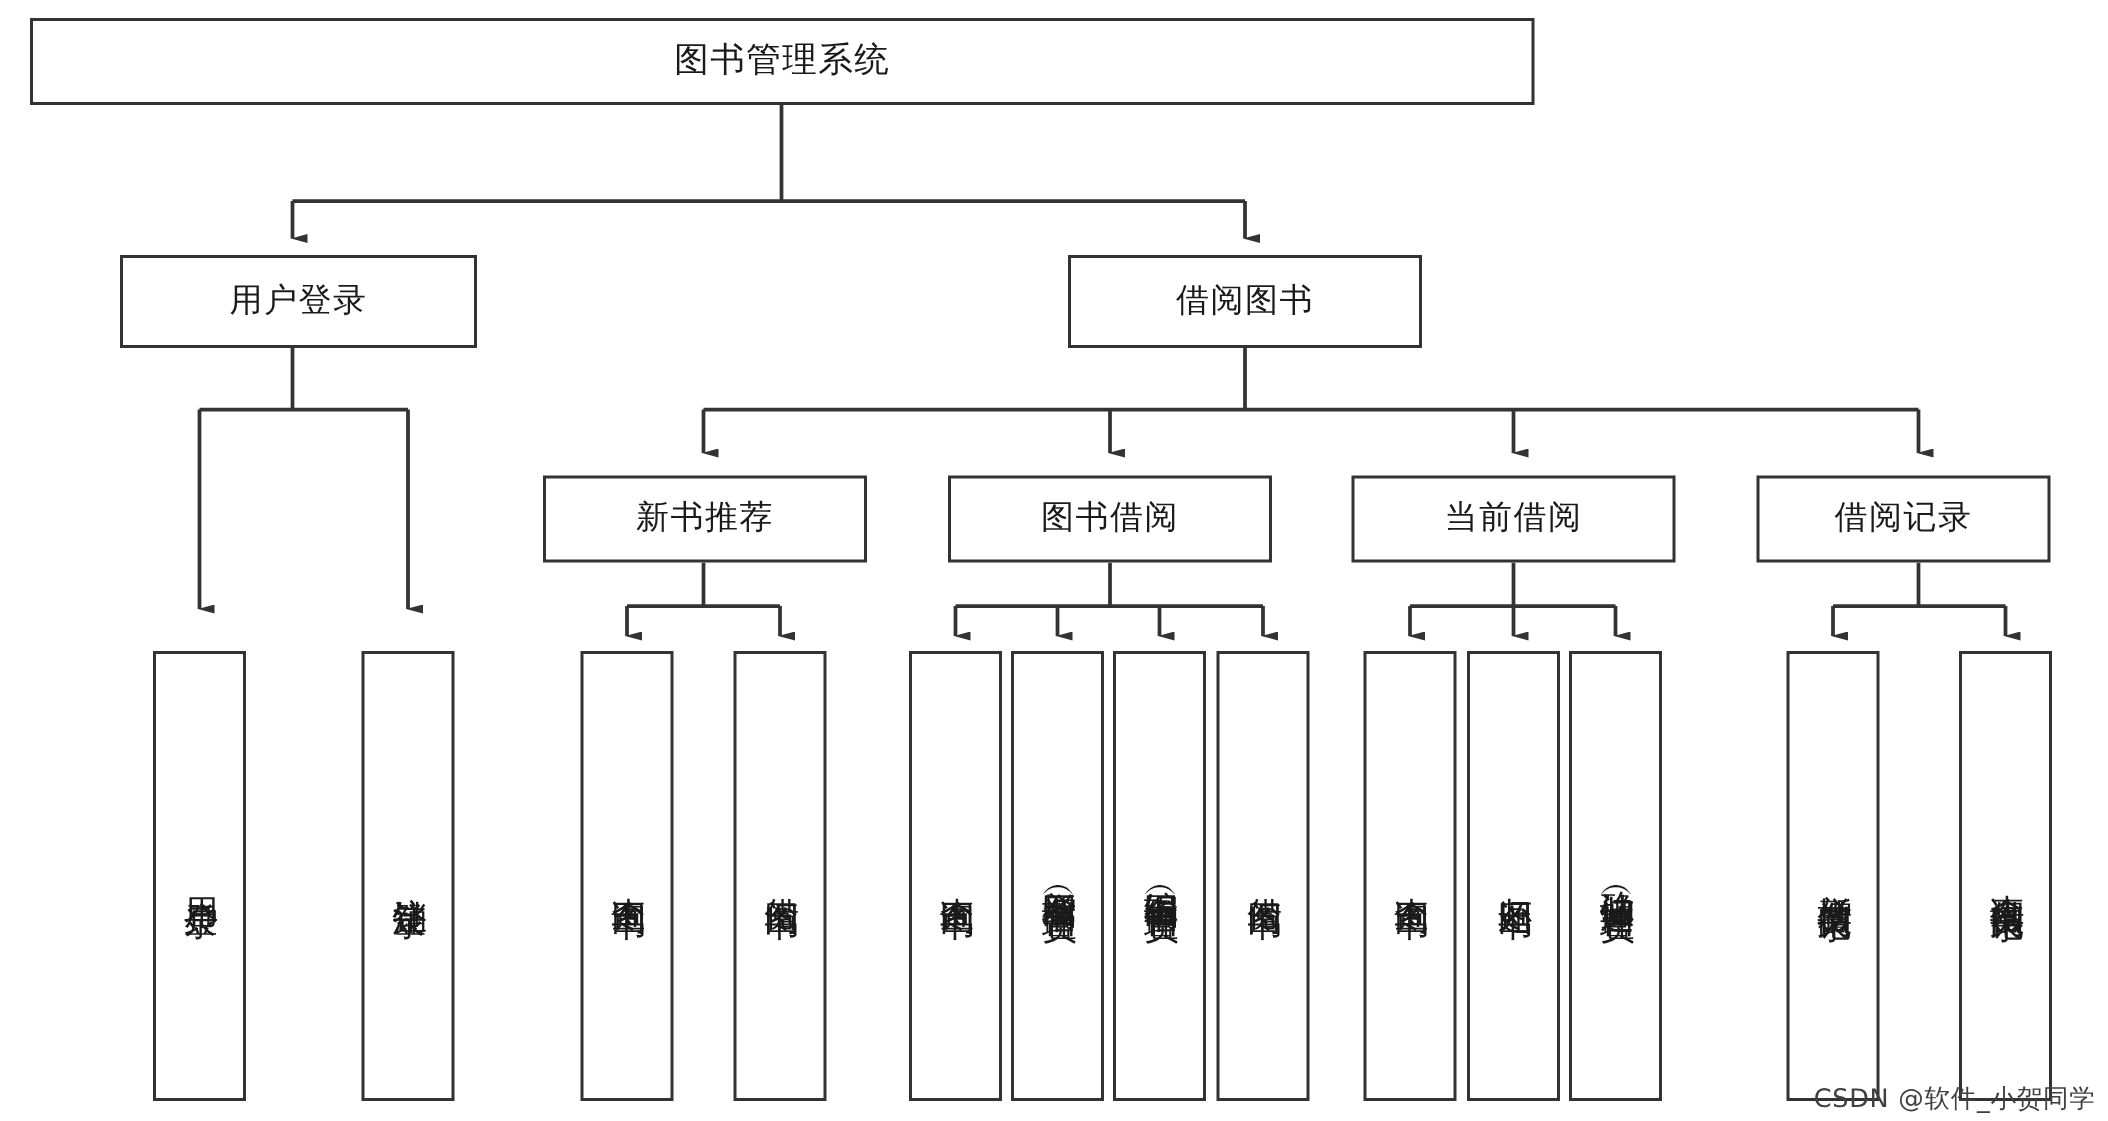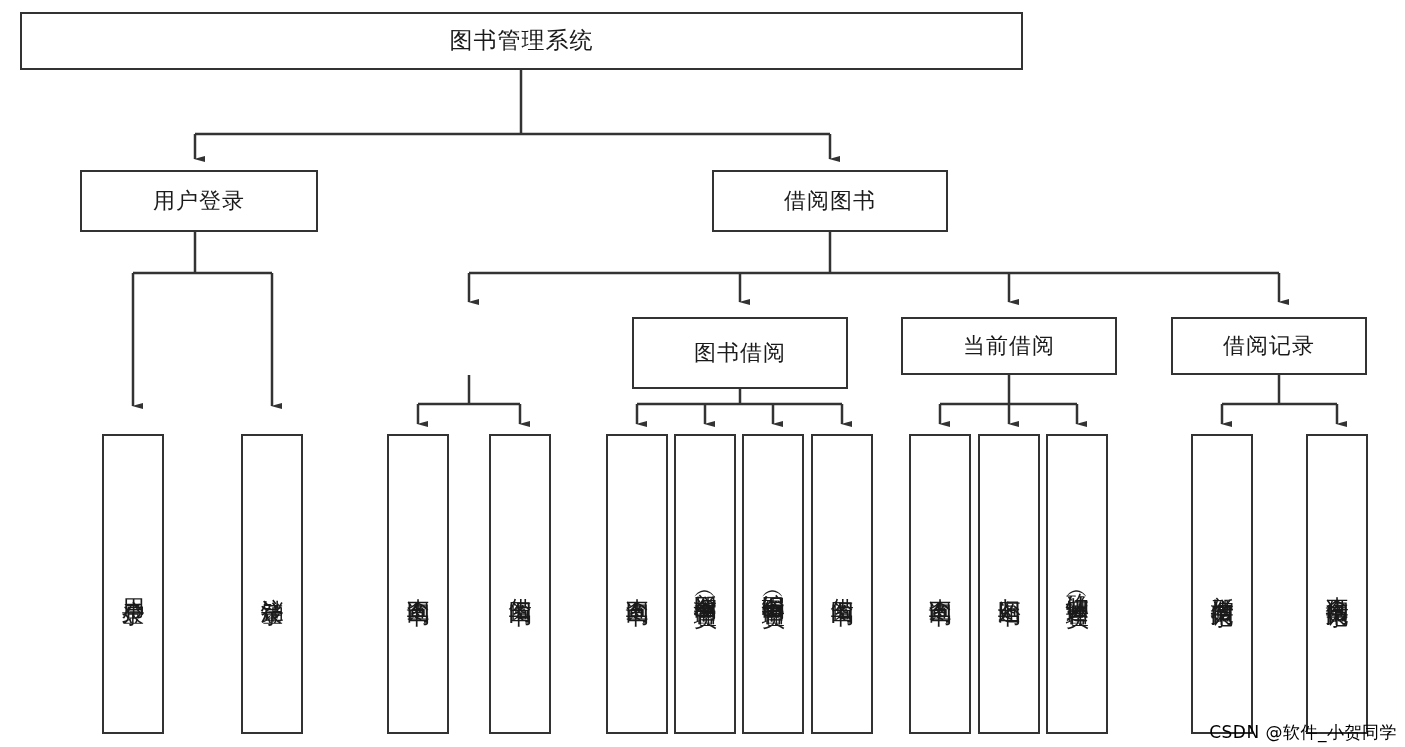--- a/index.html
+++ b/index.html
@@ -59,21 +59,21 @@
     white-space: nowrap;
   }
   .node.root {
     font-size: 23px;
   }
   .watermark {
     position: absolute;
     right: 8px;
     bottom: 3px;
     font-size: 17px;
-    color: #000000;
+    color: #404040;
     letter-spacing: 0.5px;
     z-index: 5;
     white-space: nowrap;
   }
 </style>
 </head>
 <body>
 
 <div id="canvas">
 
@@ -134,21 +134,24 @@
     <span>图书管理系统</span>
   </div>
 
   <div class="node horiz" style="left:80px; top:170px; width:238px; height:62px;">
     <span>用户登录</span>
   </div>
   <div class="node horiz" style="left:712px; top:170px; width:236px; height:62px;">
     <span>借阅图书</span>
   </div>
 
-  <div class="node horiz" style="left:632px; top:317px; width:216px; height:72px;">
+  <div class="node horiz" style="left:362px; top:317px; width:216px; height:58px;">
+    <span>新书推荐</span>
+  </div>
+  <div class="node horiz" style="left:632px; top:317px; width:216px; height:58px;">
     <span>图书借阅</span>
   </div>
   <div class="node horiz" style="left:901px; top:317px; width:216px; height:58px;">
     <span>当前借阅</span>
   </div>
   <div class="node horiz" style="left:1171px; top:317px; width:196px; height:58px;">
     <span>借阅记录</span>
   </div>
 
   <div class="node vert" style="left:102px; top:434px; width:62px; height:300px;">

